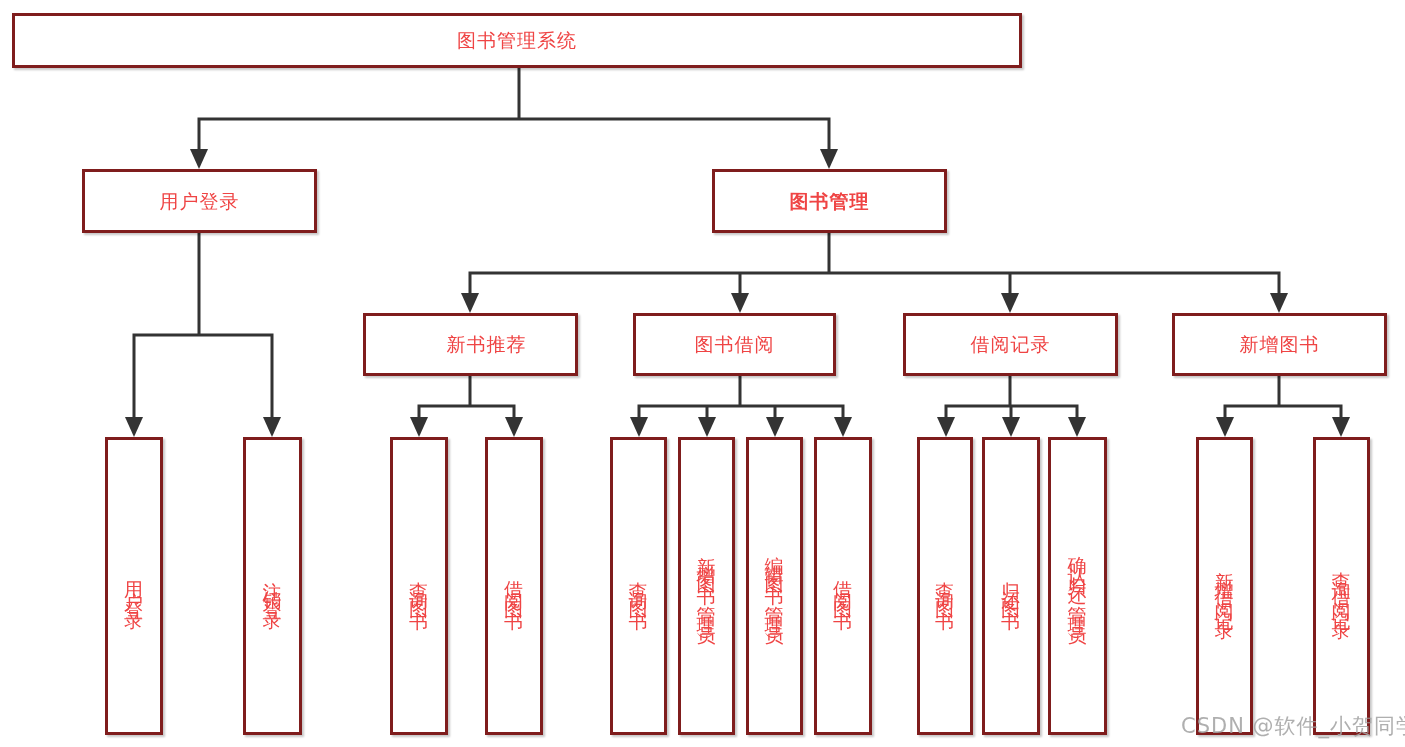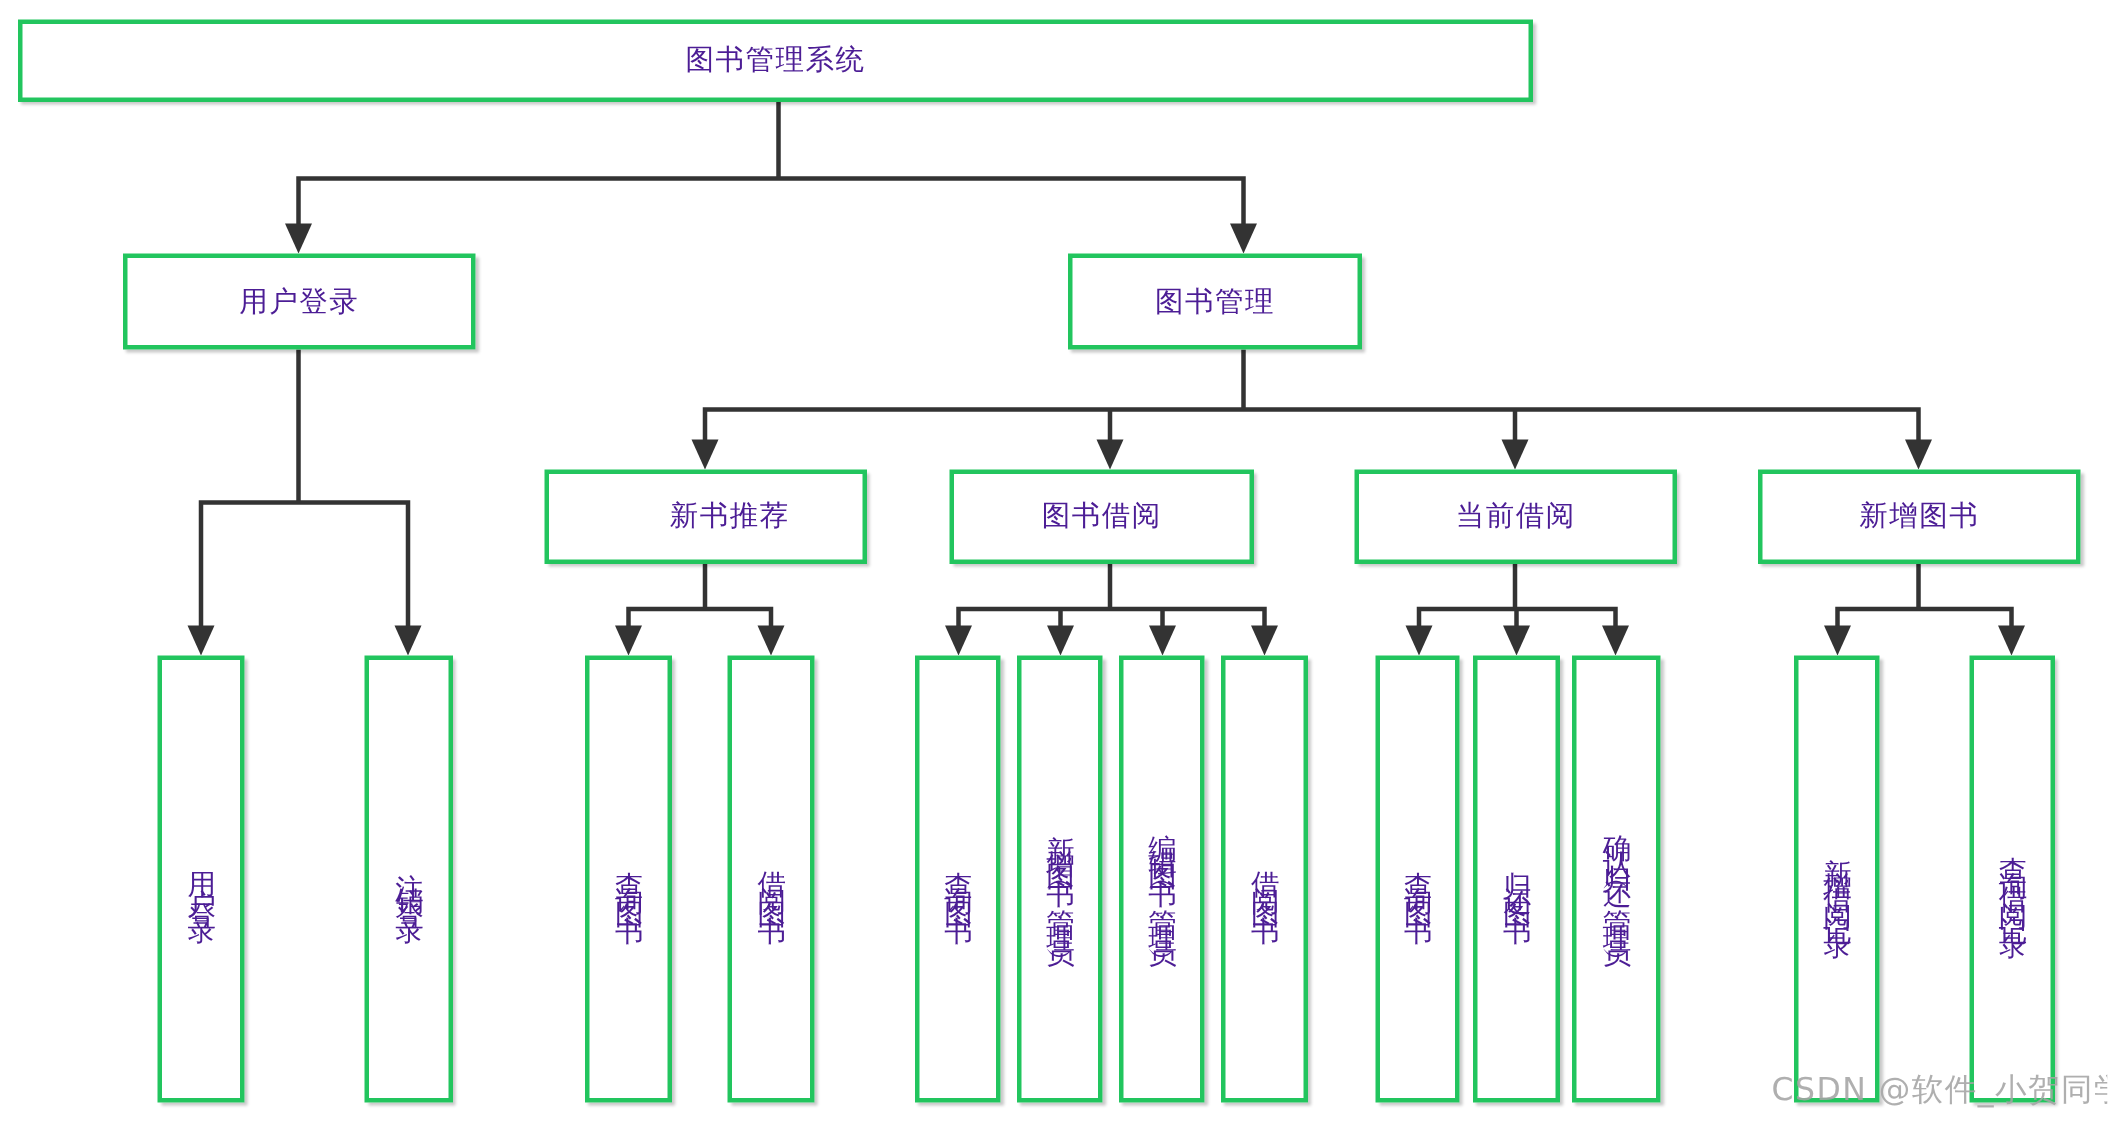--- a/index.html
+++ b/index.html
@@ -18,26 +18,26 @@
   #connector-svg {
     position: absolute;
     left: 0;
     top: 0;
     z-index: 1;
   }
   .node {
     position: absolute;
     box-sizing: border-box;
     background: #ffffff;
-    border: 3px solid #22c55e;
+    border: 3px solid #7f1d1d;
     box-shadow: 2px 2px 2px rgba(0,0,0,0.22);
     display: flex;
     align-items: center;
     justify-content: center;
-    color: #4c1d95;
+    color: #ef4444;
     font-size: 19px;
     z-index: 2;
     line-height: 1;
   }
   .node.horizontal .node-label {
     letter-spacing: 1px;
     white-space: nowrap;
   }
   .node.vertical .node-label {
     writing-mode: vertical-rl;
@@ -88,31 +88,31 @@
       <polygon points="1216,417 1234,417 1225,437" fill="#333333"></polygon>
       <polygon points="1332,417 1350,417 1341,437" fill="#333333"></polygon>
     </svg>
   <div id="nodes">
       <div class="node horizontal" style="left: 12px; top: 13px; width: 1010px; height: 55px;">
         <span class="node-label">图书管理系统</span>
       </div>
       <div class="node horizontal" style="left: 82px; top: 169px; width: 235px; height: 64px;">
         <span class="node-label">用户登录</span>
       </div>
-      <div class="node horizontal" style="left: 712px; top: 169px; width: 196px; height: 64px;">
+      <div class="node horizontal" style="left: 712px; top: 169px; width: 235px; height: 64px; font-weight: bold;">
         <span class="node-label">图书管理</span>
       </div>
       <div class="node horizontal" style="left: 363px; top: 313px; width: 215px; height: 63px; padding-left: 32px;">
         <span class="node-label">新书推荐</span>
       </div>
       <div class="node horizontal" style="left: 633px; top: 313px; width: 203px; height: 63px;">
         <span class="node-label">图书借阅</span>
       </div>
       <div class="node horizontal" style="left: 903px; top: 313px; width: 215px; height: 63px;">
-        <span class="node-label">当前借阅</span>
+        <span class="node-label">借阅记录</span>
       </div>
       <div class="node horizontal" style="left: 1172px; top: 313px; width: 215px; height: 63px;">
         <span class="node-label">新增图书</span>
       </div>
       <div class="node vertical" style="left: 105px; top: 437px; width: 58px; height: 298px;">
         <span class="node-label">用户登录</span>
       </div>
       <div class="node vertical" style="left: 243px; top: 437px; width: 59px; height: 298px;">
         <span class="node-label">注销登录</span>
       </div>

